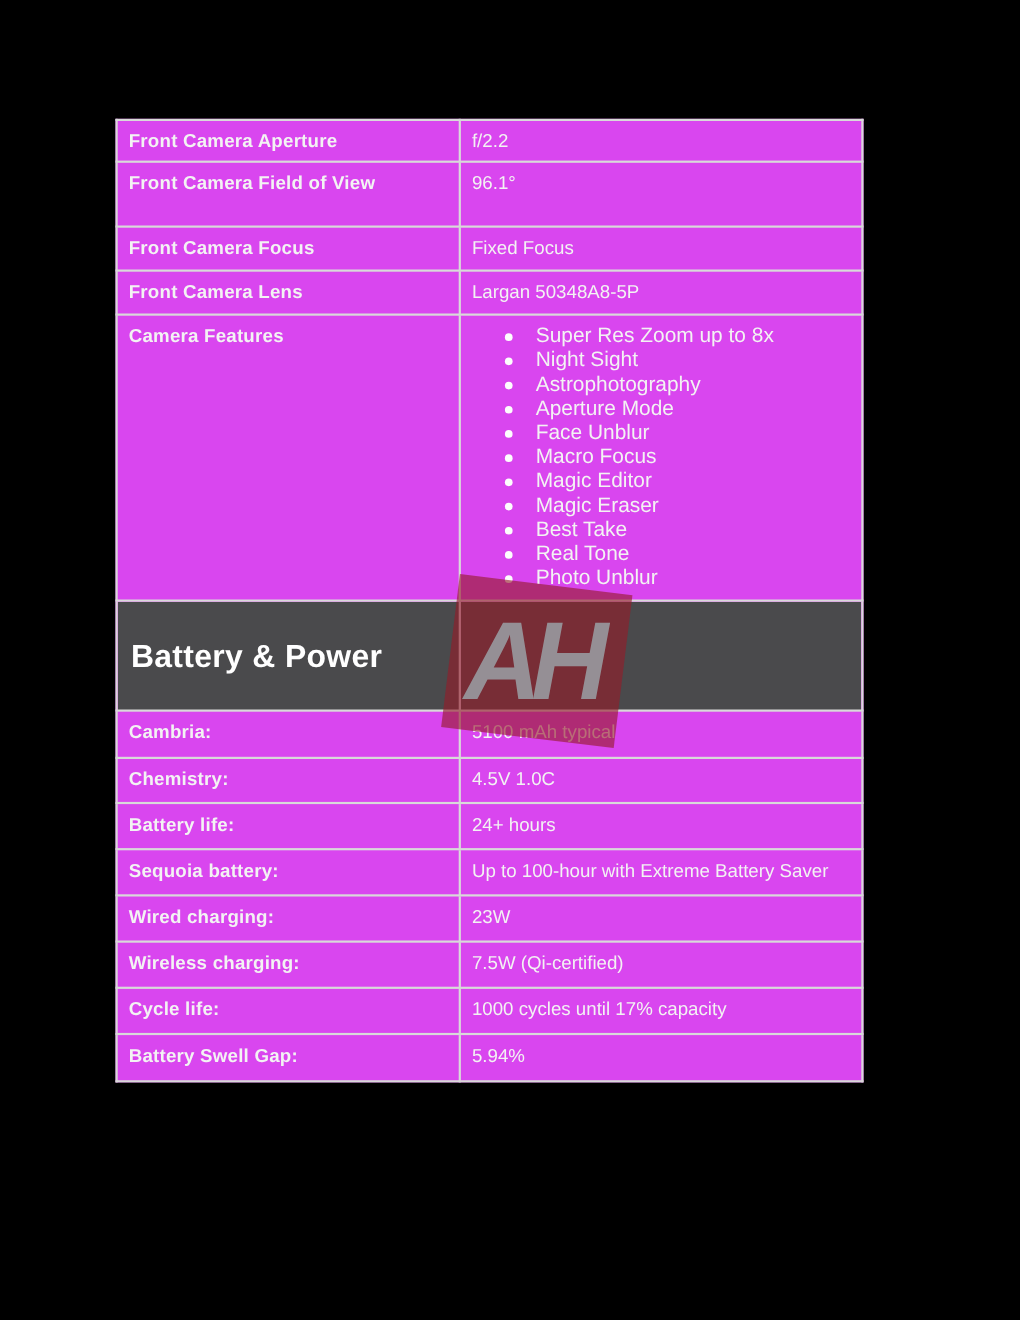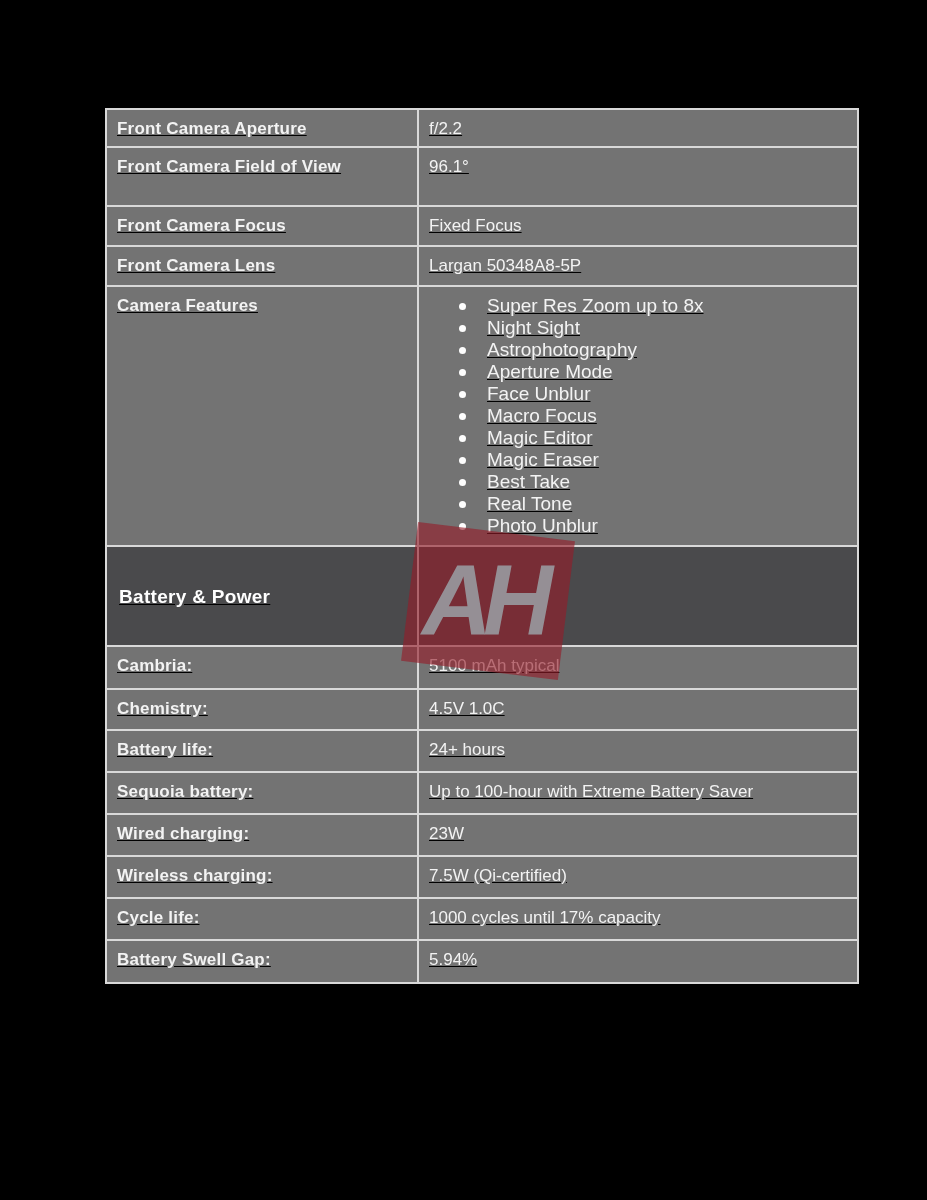--- a/index.html
+++ b/index.html
@@ -5,24 +5,23 @@
   html,body{margin:0;padding:0;}
   body{
     width:927px;height:1200px;
     background:#000;
     font-family:"Liberation Sans",sans-serif;
     position:relative;overflow:hidden;
   }
   .stage{position:absolute;inset:0;}
   table.spec{
     position:absolute;left:105px;top:108px;
-    width:754px;
+    width:680px;
     border-collapse:collapse;table-layout:fixed;
-    background:#737373;
-    text-decoration:underline;
+    background:#d946ef;
   }
   table.spec td{
     border:2px solid #d9d9d9;
     vertical-align:top;
     color:#f3f3f3;
     padding:8px 10px 6px 10px;
     font-size:17px;
     line-height:22px;
     overflow:hidden;
   }
@@ -34,21 +33,21 @@
   tr.h100{height:100px}
   tr.h43{height:43px}
   tr.h41{height:41px}
   tr.h42{height:42px}
   tr.h64{height:64px}
   tr.section td{
     background:#4a4a4c;
     vertical-align:middle;
   }
   tr.section td.title{
-    font-size:19px;
+    font-size:29px;
     font-weight:bold;
     color:#fff;
     padding-left:12px;
     letter-spacing:.3px;
   }
   ul.blist{
     margin:0 0 0 18px;padding:0;list-style:none;
   }
   ul.blist li{
     position:relative;

